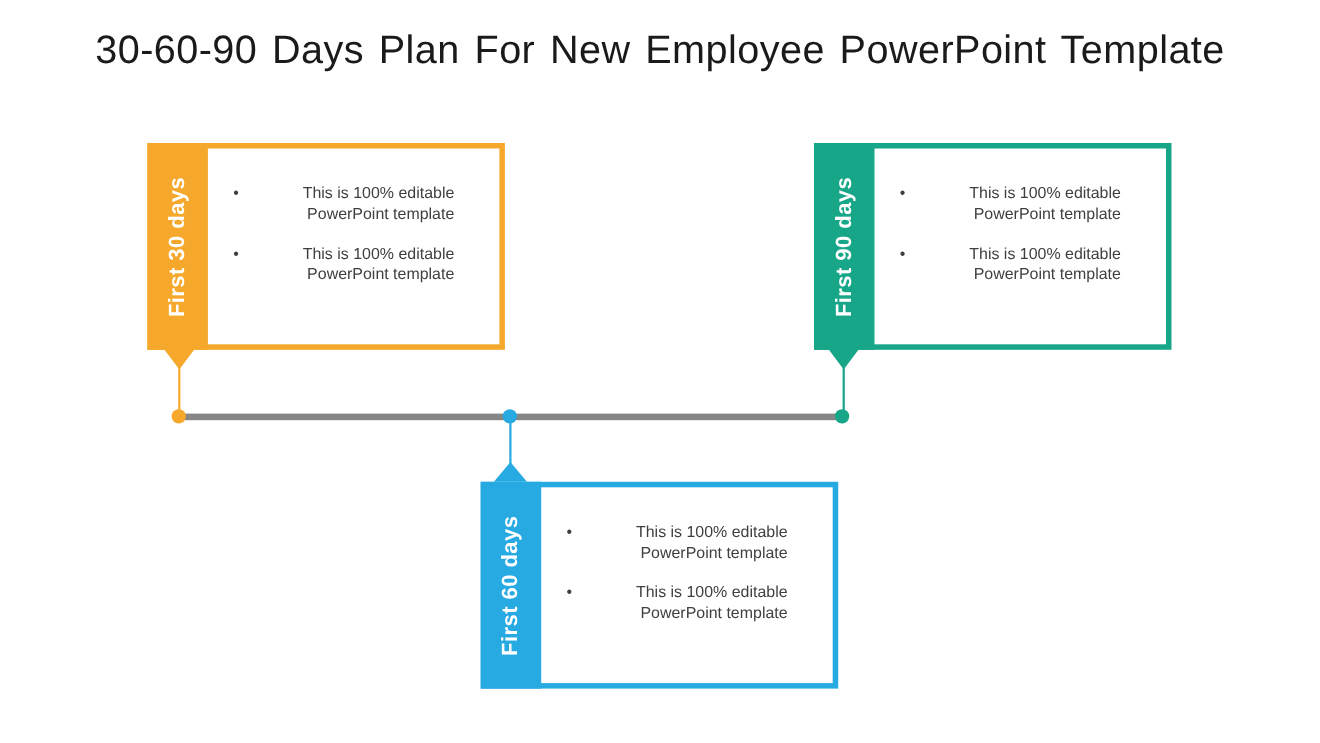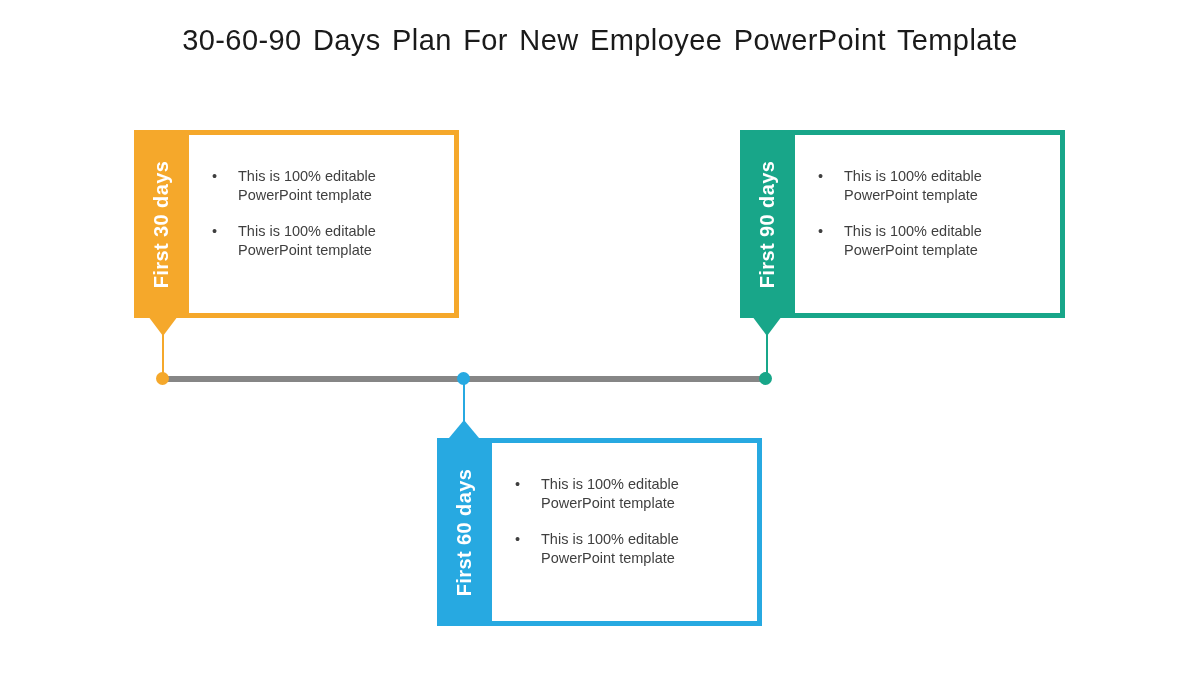--- a/index.html
+++ b/index.html
@@ -12,21 +12,21 @@
     font-family: "Liberation Sans", sans-serif;
   }
 
   
   .title {
     position: absolute;
     top: 24px;
     left: 0;
     width: 100%;
     text-align: center;
-    font-size: 29px;
+    font-size: 36px;
     font-weight: 400;
     letter-spacing: 0.4px;
     word-spacing: 3px;
     color: var(--title-text, #1a1a1a);
     white-space: nowrap;
   }
 
   
   .card {
     position: absolute;
@@ -71,21 +71,21 @@
     list-style: none;
   }
   .bullets li {
     display: flex;
     margin: 0 0 17px 0;
     color: var(--body-text, #3f3f3f);
     font-size: 14.5px;
     line-height: 19px;
   }
   .marker { flex: none; width: 26px; }
-  .btext  { max-width: 175px; }
+  .btext  { max-width: 175px; text-align: right; }
 
   
   .tl-bar {
     position: absolute;
     left: 163px;
     top: 376px;
     width: 604px;
     height: 6px;
     background: var(--timeline, #868686);
     z-index: 1;

